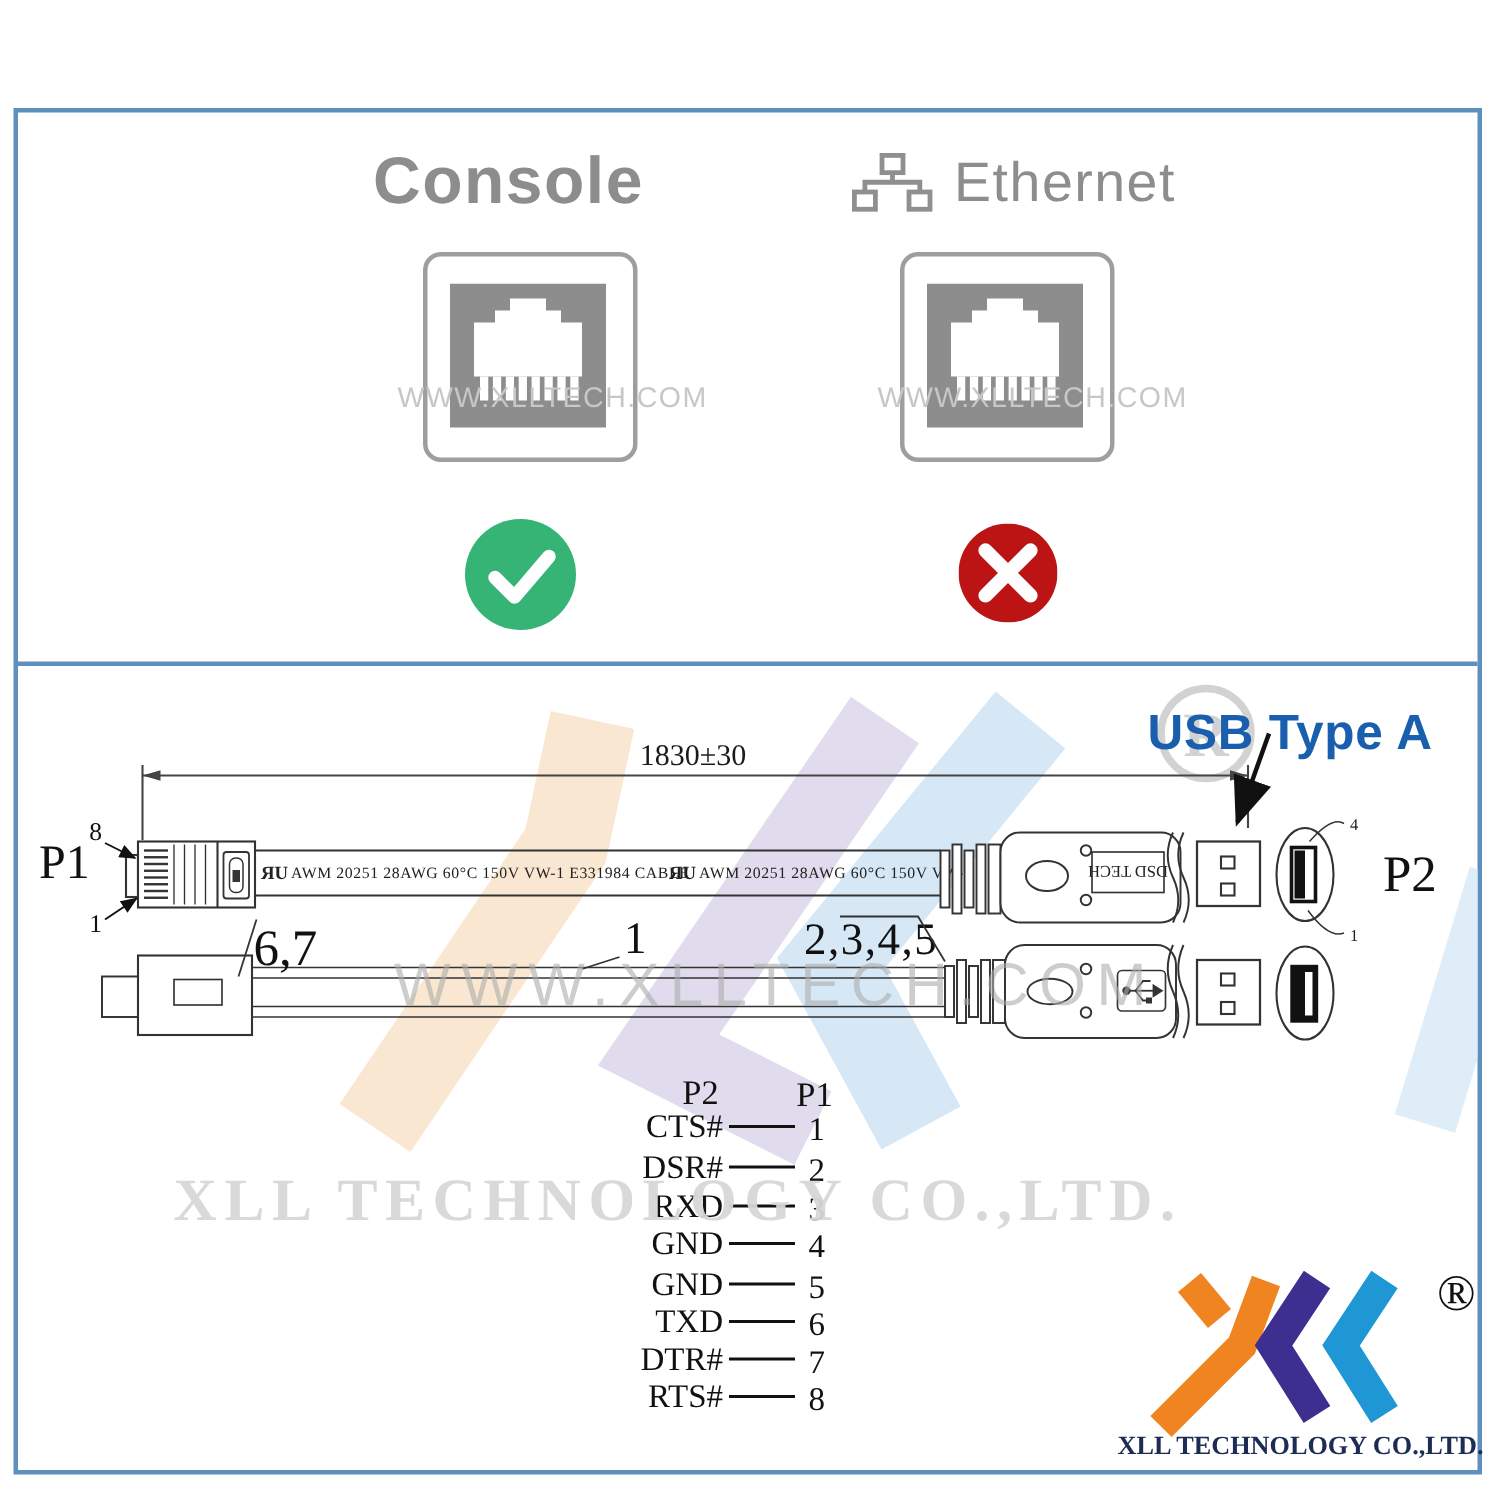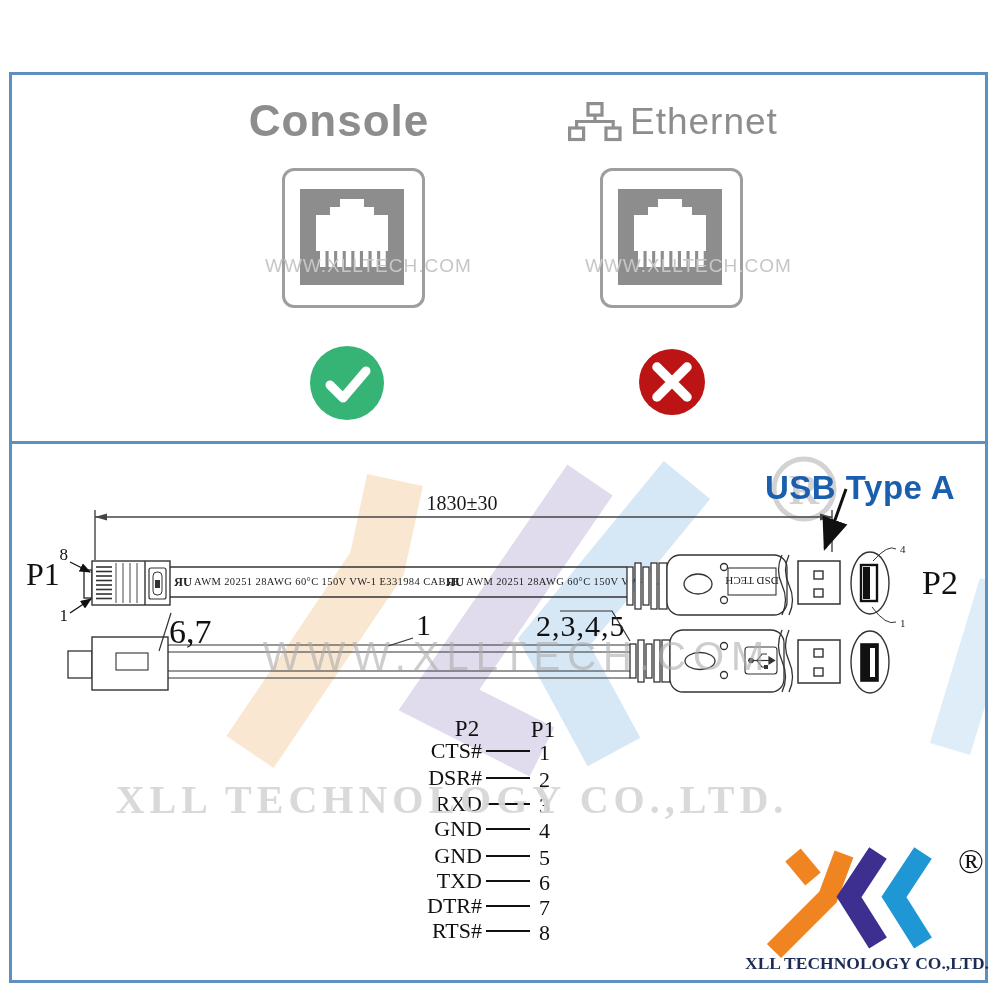--- a/index.html
+++ b/index.html
@@ -26,21 +26,21 @@
     <span class="abs" style="left:556px;top:27px;">
       <svg width="54" height="40" viewBox="0 0 54 40">
         <g fill="none" stroke="#8f8f8f" stroke-width="3.2">
           <rect x="20" y="1.6" width="14" height="11.5"></rect>
           <rect x="1.6" y="26" width="14" height="11.5"></rect>
           <rect x="38" y="26" width="14" height="11.5"></rect>
           <path d="M27,13 V19.5 M8.6,26 V19.5 H45.2 V26"></path>
         </g>
       </svg>
     </span>
-    <div class="abs hdr" style="left:618px;top:26px;width:160px;font-size:37px;font-weight:500;">Ethernet</div>
+    <div class="abs hdr" style="left:618px;top:26px;width:160px;font-size:37px;font-weight:500;text-align:center;">Ethernet</div>
 
     <div class="card" style="left:270px;top:93px;">
       <span class="abs" style="left:15px;top:18px;">
         <svg width="104" height="98" viewBox="0 0 104 98">
           <rect x="0" y="0" width="104" height="96" fill="#8d8d8d"></rect>
           <polygon fill="#ffffff" points="16,26 30,26 30,18 40,18 40,10 64,10 64,18 74,18 74,26 88,26 88,62 16,62"></polygon>
           <g fill="#ffffff">
             <rect x="20" y="62" width="5.5" height="16"></rect>
               <rect x="28.6" y="62" width="5.5" height="16"></rect>
             <rect x="37.2" y="62" width="5.5" height="16"></rect>

